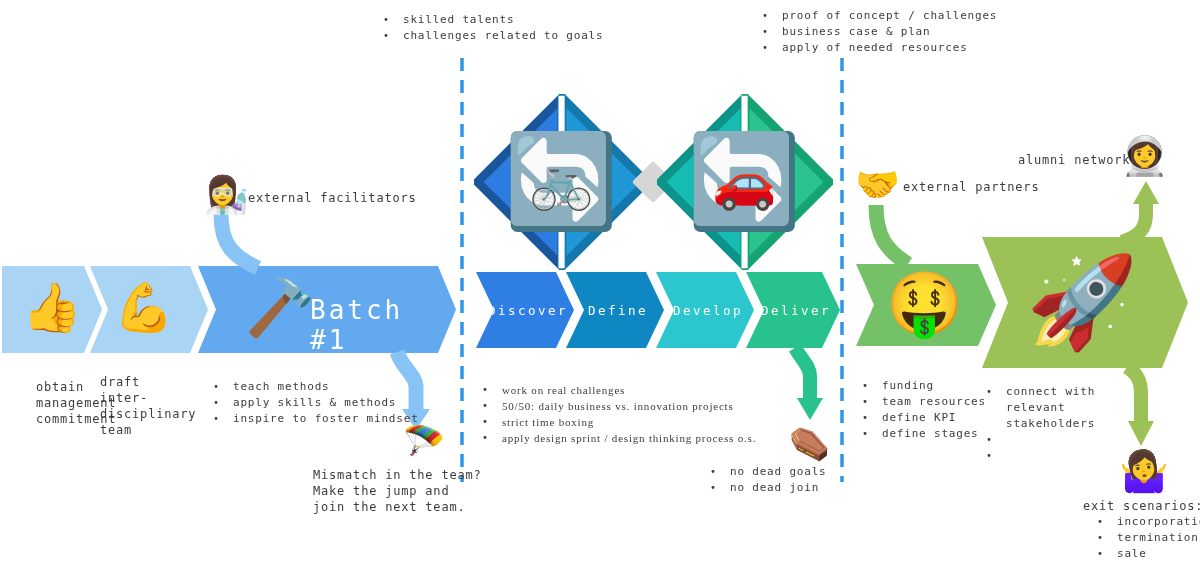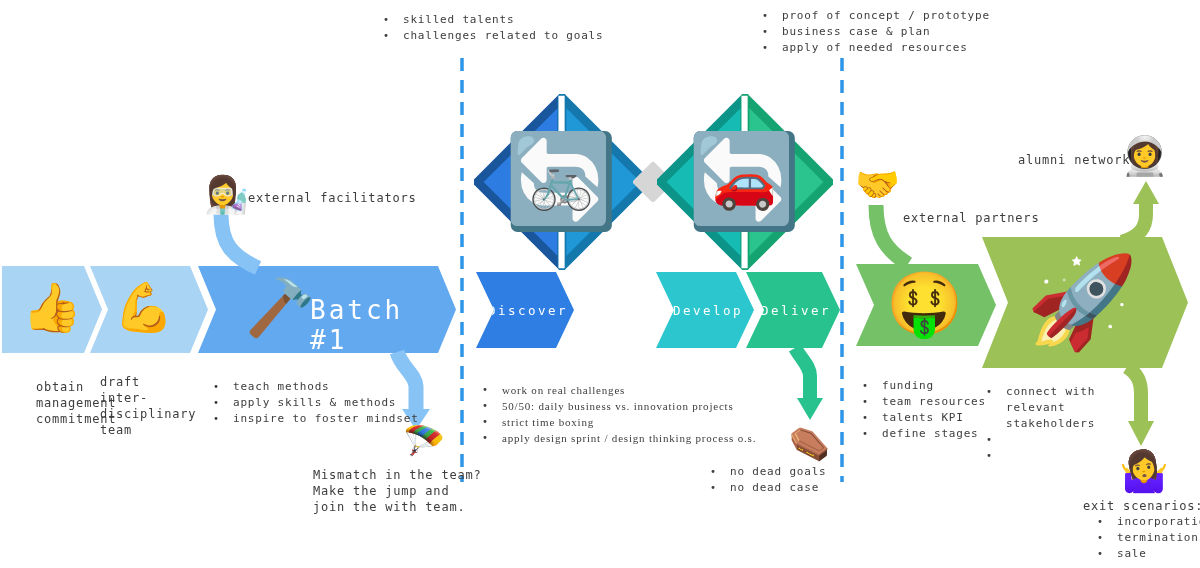--- a/index.html
+++ b/index.html
@@ -41,21 +41,21 @@
         <span class="bullet-text">skilled talents</span>
       </div>
       <div class="bullet-row">
         <span class="bullet-dot">•</span>
         <span class="bullet-text">challenges related to goals</span>
       </div>
     </div>
   <div class="abs blist w220" style="left:762px;top:8px;">
       <div class="bullet-row">
         <span class="bullet-dot">•</span>
-        <span class="bullet-text">proof of concept / prototype</span>
+        <span class="bullet-text">proof of concept / challenges</span>
       </div>
       <div class="bullet-row">
         <span class="bullet-dot">•</span>
         <span class="bullet-text">business case &amp; plan</span>
       </div>
       <div class="bullet-row">
         <span class="bullet-dot">•</span>
         <span class="bullet-text">apply of needed resources</span>
       </div>
     </div>
@@ -81,20 +81,23 @@
   </div>
 
   <div class="chev chev-first c-light" style="left:2px;top:266px;width:100px;height:87px;"></div>
   <div class="chev chev-mid c-light" style="left:90px;top:266px;width:118px;height:87px;"></div>
   <div class="chev chev-mid c-batch" style="left:198px;top:266px;width:258px;height:87px;">
     <div class="batch-label" style="position:absolute;left:112px;top:29px;width:145px;">Batch #1</div>
   </div>
 
   <div class="chev chev-mid" style="left: 476px; top: 272px; width: 98px; height: 76px; background: rgb(46, 126, 228);">
       <div class="phase-label">Discover</div>
+    </div>
+  <div class="chev chev-mid" style="left: 566px; top: 272px; width: 98px; height: 76px; background: rgb(14, 135, 194);">
+      <div class="phase-label">Define</div>
     </div>
   <div class="chev chev-mid" style="left: 656px; top: 272px; width: 98px; height: 76px; background: rgb(43, 198, 206);">
       <div class="phase-label">Develop</div>
     </div>
   <div class="chev chev-mid" style="left: 746px; top: 272px; width: 94px; height: 76px; background: rgb(40, 194, 142);">
       <div class="phase-label">Deliver</div>
     </div>
 
   <div class="chev chev-mid c-money" style="left:856px;top:264px;width:140px;height:82px;"></div>
   <div class="chev chev-deep c-rocket" style="left:982px;top:237px;width:206px;height:131px;"></div>
@@ -121,21 +124,21 @@
   <span class="emoji" style="left:1026px;top:257px;font-size:90px;">🚀</span>
 
   <span class="emoji" style="left:204px;top:177px;font-size:36px;">👩‍🔬</span>
   <span class="emoji" style="left:403px;top:424px;font-size:34px;">🪂</span>
   <span class="emoji" style="left:789px;top:427px;font-size:33px;">⚰️</span>
   <span class="emoji" style="left:855px;top:167px;font-size:36px;">🤝</span>
   <span class="emoji" style="left:1121px;top:137px;font-size:38px;">👩‍🚀</span>
   <span class="emoji" style="left:1119px;top:451px;font-size:40px;">🤷‍♀️</span>
 
   <div class="abs note" style="left:248px;top:190px;">external facilitators</div>
-  <div class="abs note" style="left:903px;top:179px;margin-top:31px;">external partners</div>
+  <div class="abs note" style="left:903px;top:179px;">external partners</div>
   <div class="abs note" style="left:1018px;top:152px;">alumni network</div>
 
   <div class="abs note" style="left:12px;top:379px;margin-left:24px;">obtain
 management
 commitment</div>
   <div class="abs note" style="left:100px;top:374px;">draft
 inter-
 disciplinary
 team</div>
   <div class="abs blist w200" style="left:213px;top:379px;">
@@ -147,21 +150,21 @@
         <span class="bullet-dot">•</span>
         <span class="bullet-text">apply skills &amp; methods</span>
       </div>
       <div class="bullet-row">
         <span class="bullet-dot">•</span>
         <span class="bullet-text">inspire to foster mindset</span>
       </div>
     </div>
   <div class="abs note" style="left:313px;top:467px;">Mismatch in the team?
 Make the jump and
-join the with team.</div>
+join the next team.</div>
 
   <div class="abs blist w280" style="left:482px;top:382px;">
       <div class="bullet-row">
         <span class="bullet-dot">•</span>
         <span class="bullet-text">work on real challenges</span>
       </div>
       <div class="bullet-row">
         <span class="bullet-dot">•</span>
         <span class="bullet-text">50/50: daily business vs. innovation projects</span>
       </div>
@@ -175,37 +178,37 @@
       </div>
     </div>
   <div class="abs" style="left:696px;top:464px;">
     <div class="blist w170" style="margin-left:14px;">
         <div class="bullet-row">
           <span class="bullet-dot">•</span>
           <span class="bullet-text">no dead goals</span>
         </div>
         <div class="bullet-row">
           <span class="bullet-dot">•</span>
-          <span class="bullet-text">no dead case</span>
+          <span class="bullet-text">no dead join</span>
         </div>
       </div>
   </div>
 
   <div class="abs blist w120" style="left:862px;top:378px;">
       <div class="bullet-row">
         <span class="bullet-dot">•</span>
         <span class="bullet-text">funding</span>
       </div>
       <div class="bullet-row">
         <span class="bullet-dot">•</span>
         <span class="bullet-text">team resources</span>
       </div>
       <div class="bullet-row">
         <span class="bullet-dot">•</span>
-        <span class="bullet-text">talents KPI</span>
+        <span class="bullet-text">define KPI</span>
       </div>
       <div class="bullet-row">
         <span class="bullet-dot">•</span>
         <span class="bullet-text">define stages</span>
       </div>
     </div>
   <div class="abs blist w105" style="left:986px;top:384px;">
       <div class="bullet-row">
         <span class="bullet-dot">•</span>
         <span class="bullet-text">connect with relevant stakeholders</span>

